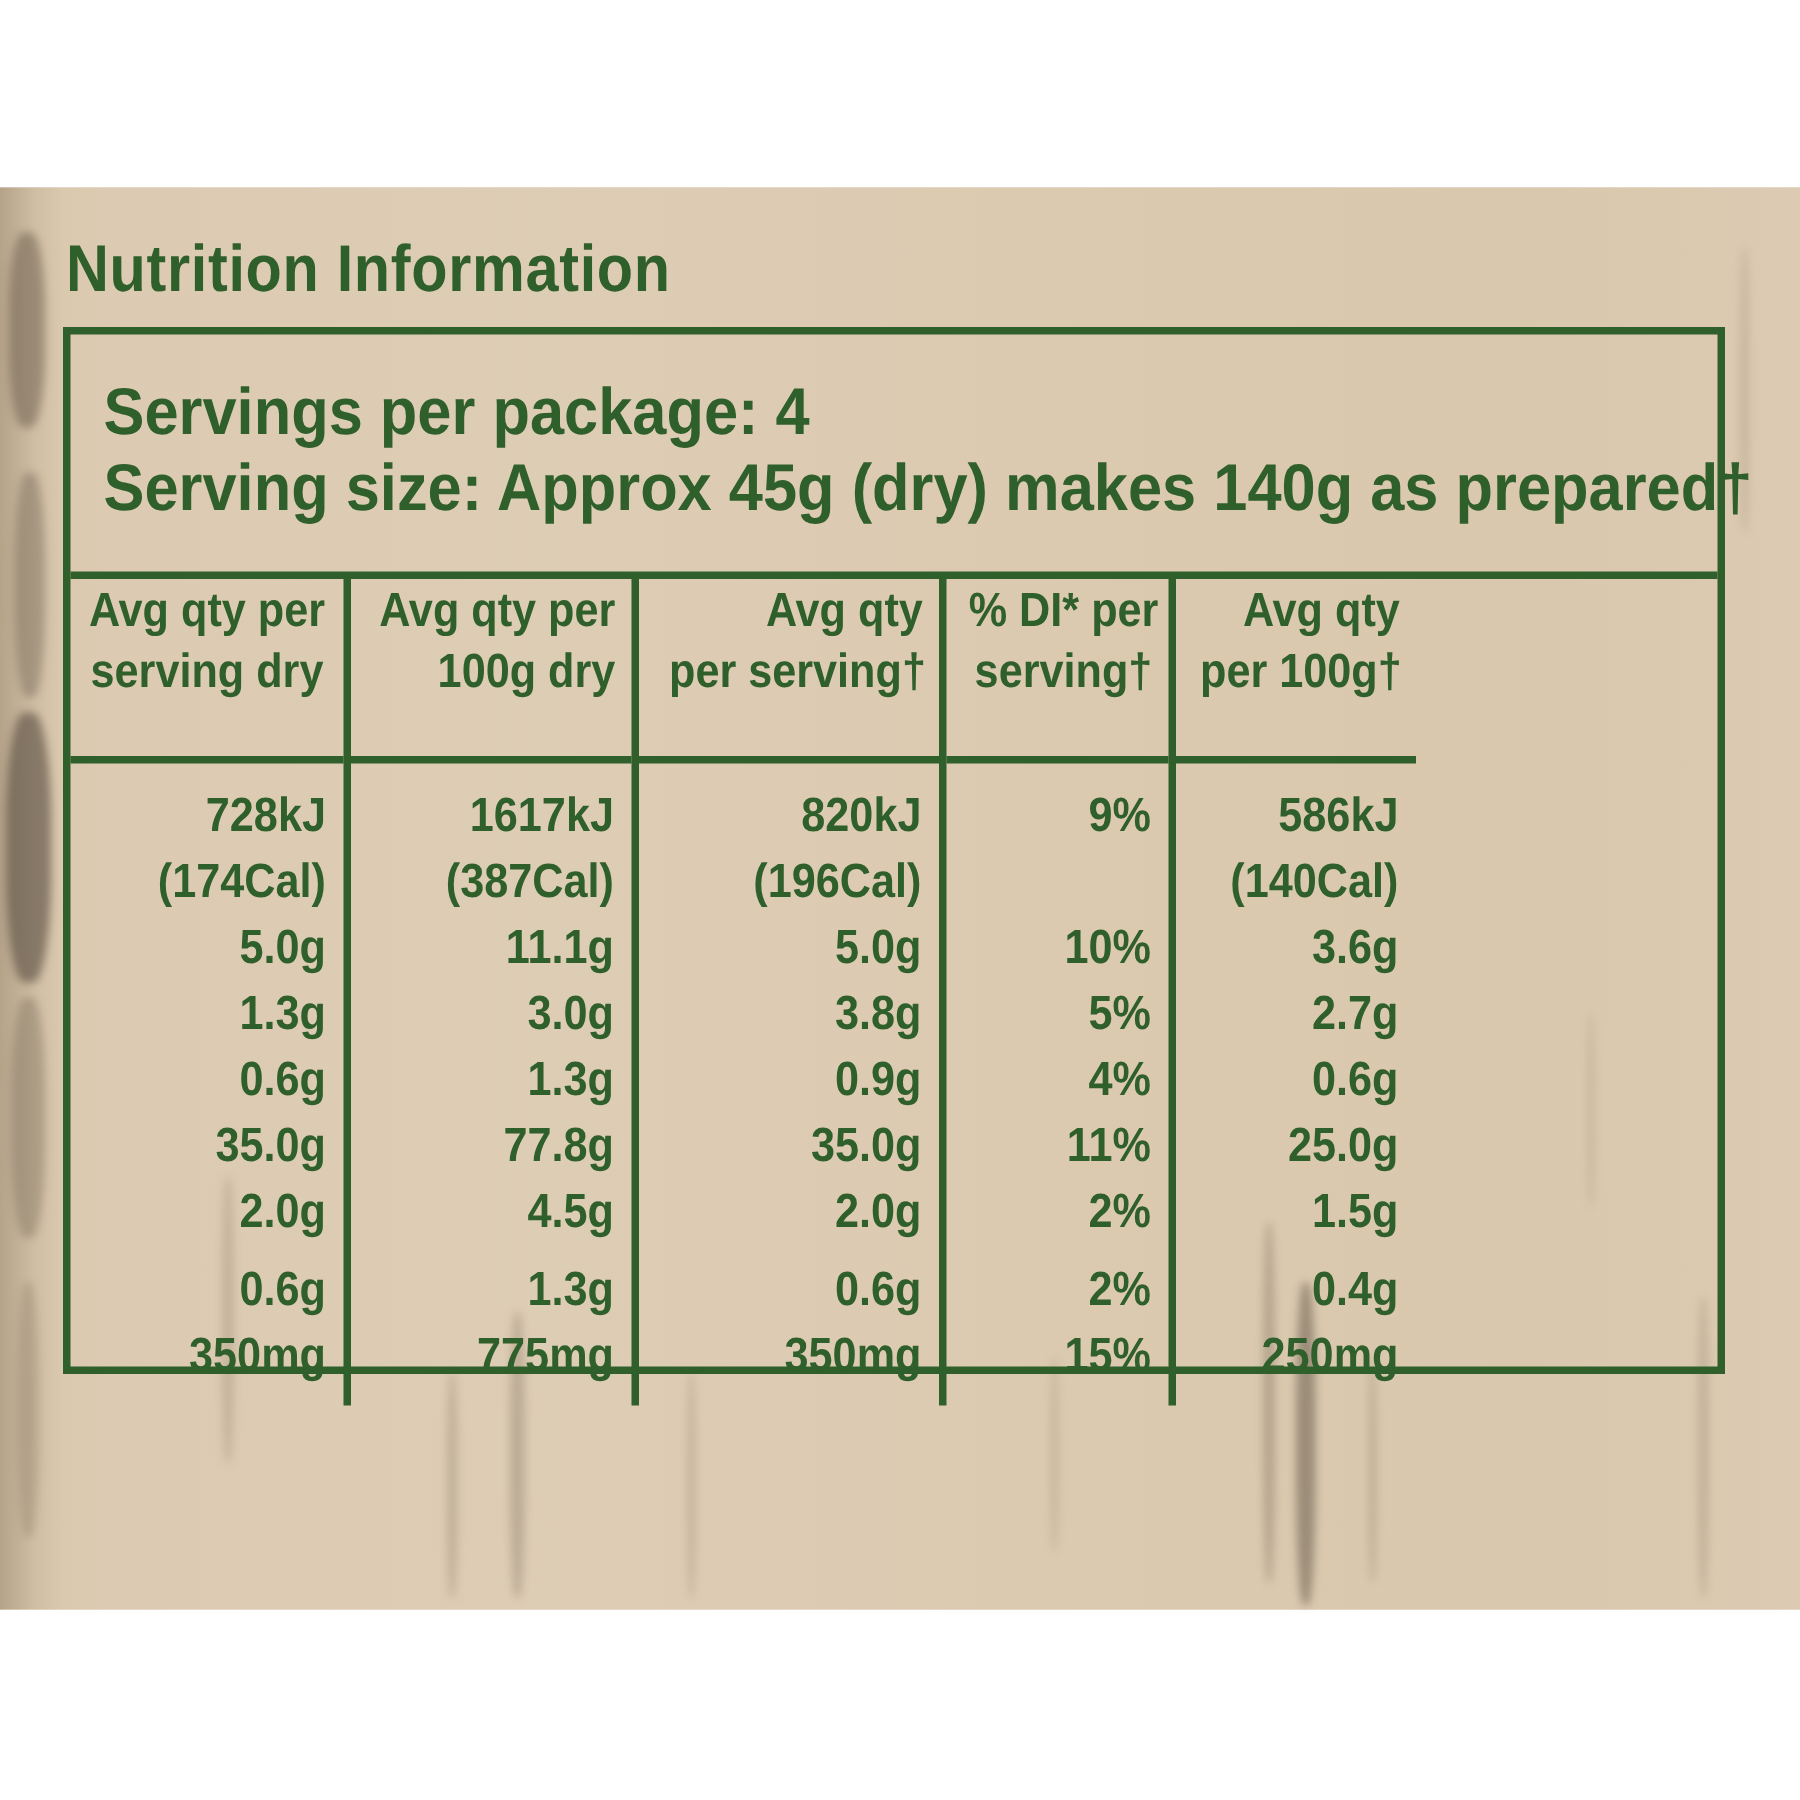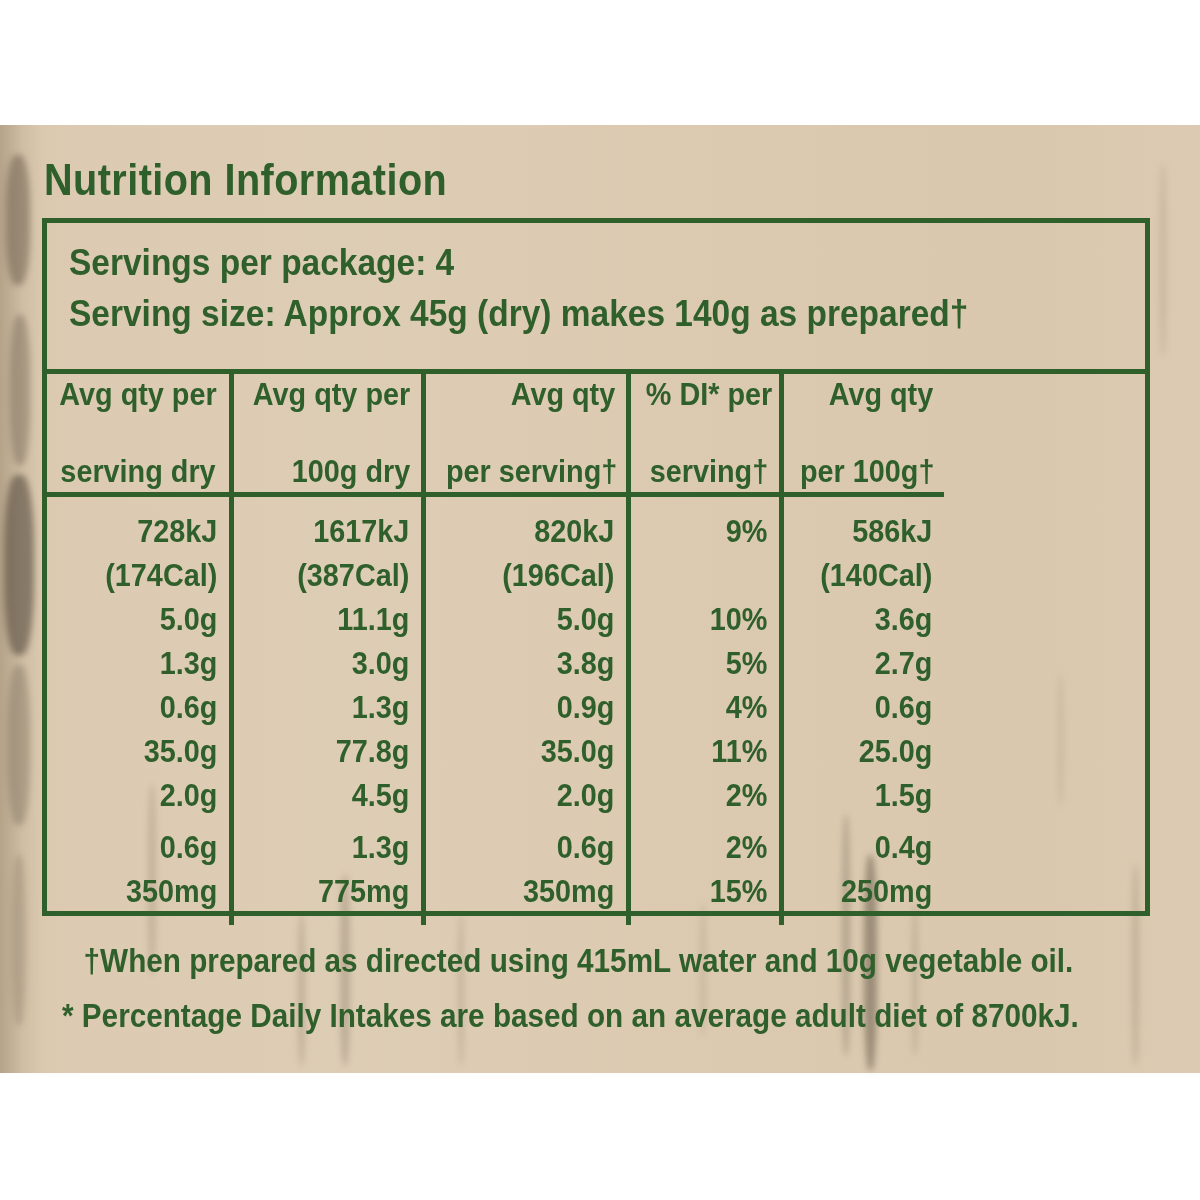--- a/index.html
+++ b/index.html
@@ -11,29 +11,29 @@
   .tex{position:absolute;inset:0;pointer-events:none;}
   .streak{position:absolute;filter:blur(3px);border-radius:40%;}
   .leftband{position:absolute;left:0;top:0;width:42px;height:948px;
     background:linear-gradient(90deg,rgba(122,104,82,.38),rgba(122,104,82,.10) 55%,rgba(122,104,82,0) 100%);}
   
   .title{position:absolute;left:44px;top:30px;margin:0;color:var(--green);
     font-size:44px;font-weight:800;letter-spacing:.5px;transform:scaleX(.9);transform-origin:0 0;white-space:nowrap;}
   
   .frame{position:absolute;left:42px;top:93px;width:1108px;height:698px;border:5px solid var(--green);box-sizing:border-box;background:transparent;}
   .servings{height:132px;border-bottom:5px solid var(--green);box-sizing:content-box;
-    padding:14px 0 0 22px;color:var(--green);font-size:36px;font-weight:700;line-height:51px;}
+    padding:14px 0 0 22px;color:var(--green);font-size:44px;font-weight:700;line-height:51px;margin-top:12px;}
   .servings div{transform:scaleX(.93);transform-origin:0 50%;white-space:nowrap;}
   
   .cols{display:flex;height:551px;}
   .col{box-sizing:border-box;border-right:5px solid var(--green);display:flex;flex-direction:column;}
   .col:last-child{border-right:none;}
   .c0{width:199px;} .c1{width:187px;} .c2{width:192px;} .c3{width:205px;} .c4{width:153px;} .c5{width:160px;}
   .hdr{height:118px;border-bottom:5px solid var(--green);box-sizing:content-box;
-    display:flex;flex-direction:column;justify-content:space-between;color:var(--green);
+    display:flex;flex-direction:column;justify-content:flex-start;color:var(--green);
     font-size:32px;font-weight:700;line-height:41px;}
   .hdr div{white-space:nowrap;}
   .ha-left div{text-align:left;padding-left:14px;transform:scaleX(.9);transform-origin:0 50%;}
   .ha-center div{text-align:center;transform:scaleX(.9);transform-origin:50% 50%;}
   .ha-right div{text-align:right;padding-right:12px;transform:scaleX(.9);transform-origin:100% 50%;}
   .line{height:44px;line-height:44px;color:var(--green);font-size:32px;font-weight:700;white-space:nowrap;}
   .line.first{margin-top:12px;}
   .line.gap{margin-top:8px;}
   .va-left{text-align:left;padding-left:14px;transform:scaleX(.9);transform-origin:0 50%;}
   .va-right{text-align:right;padding-right:13px;transform:scaleX(.9);transform-origin:100% 50%;}
@@ -147,19 +147,15 @@
             <div class="line va-right">2.7g</div>
             <div class="line va-right">0.6g</div>
             <div class="line va-right">25.0g</div>
             <div class="line va-right">1.5g</div>
             <div class="line va-right gap">0.4g</div>
             <div class="line va-right">250mg</div>
           </div>
         </div>
     </div>
 
-    <div class="footnotes">
-      <div class="fn1">†When prepared as directed using 415mL water and 10g vegetable oil.</div>
-      <div class="fn2">* Percentage Daily Intakes are based on an average adult diet of 8700kJ.</div>
-    </div>
 
   </div>
 </div>
 
 </body></html>

